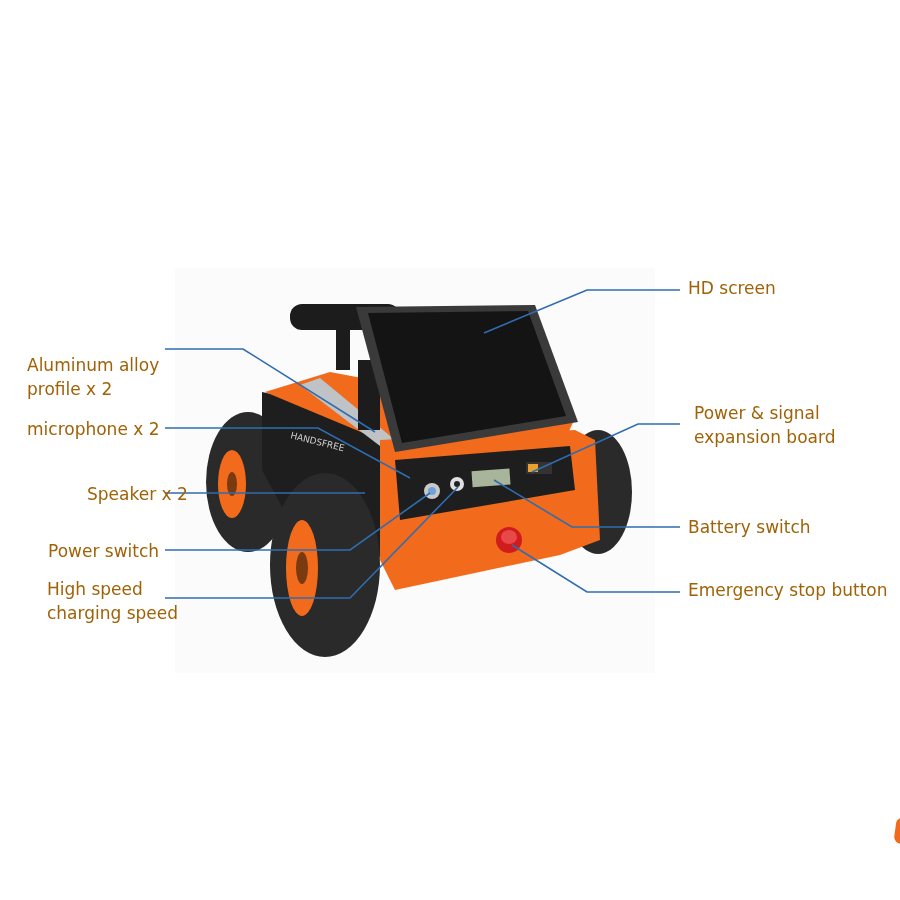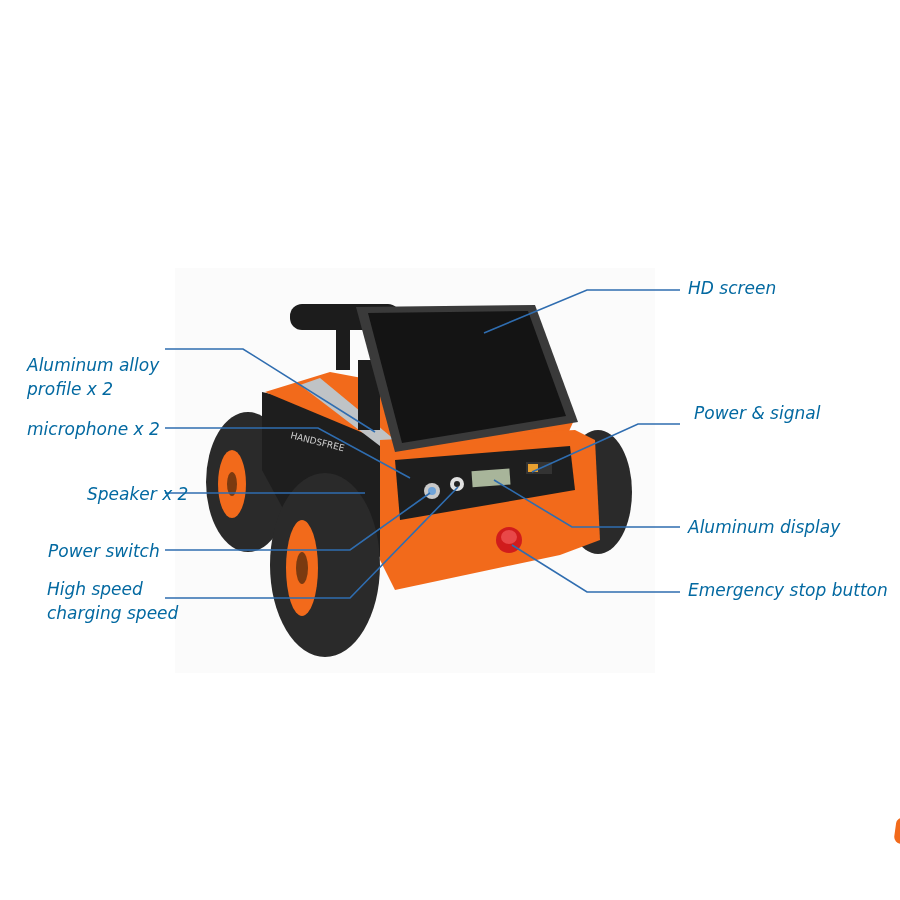--- a/index.html
+++ b/index.html
@@ -1,18 +1,18 @@
 <!DOCTYPE html>
 <html><head>
 <meta charset="utf-8">
 <style>
   html, body { margin: 0; padding: 0; background: #ffffff; }
   body { width: 900px; height: 900px; position: relative; overflow: hidden;
          font-family: "DejaVu Sans", sans-serif; color: #222; }
-  .label { position: absolute; font-size: 17px; line-height: 24px; color: #0369a1; white-space: nowrap; font-style: italic; }
+  .label { position: absolute; font-size: 17px; line-height: 24px; color: #a16207; white-space: nowrap; }
   .label span { display: block; }
   svg.canvas { position: absolute; left: 0; top: 0; }
   .accent { position: absolute; left: 895px; top: 818px; width: 10px; height: 26px;
             background: #f26a1b; border-radius: 6px 2px 2px 10px; transform: skewX(-8deg); }
 </style>
 </head>
 <body>
 
 <svg class="canvas" width="900" height="900" viewBox="0 0 900 900">
 
@@ -96,21 +96,22 @@
 <div class="label" style="left:47px; top:577px;">
   <span>High speed</span>
   <span>charging speed</span>
 </div>
 
 <div class="label" style="left:688px; top:276px;">
   <span>HD screen</span>
 </div>
 <div class="label" style="left:694px; top:401px;">
   <span>Power &amp; signal</span>
+  <span>expansion board</span>
 </div>
 <div class="label" style="left:688px; top:515px;">
-  <span>Aluminum display</span>
+  <span>Battery switch</span>
 </div>
 <div class="label" style="left:688px; top:578px;">
   <span>Emergency stop button</span>
 </div>
 
 <div class="accent"></div>
 
 </body></html>

